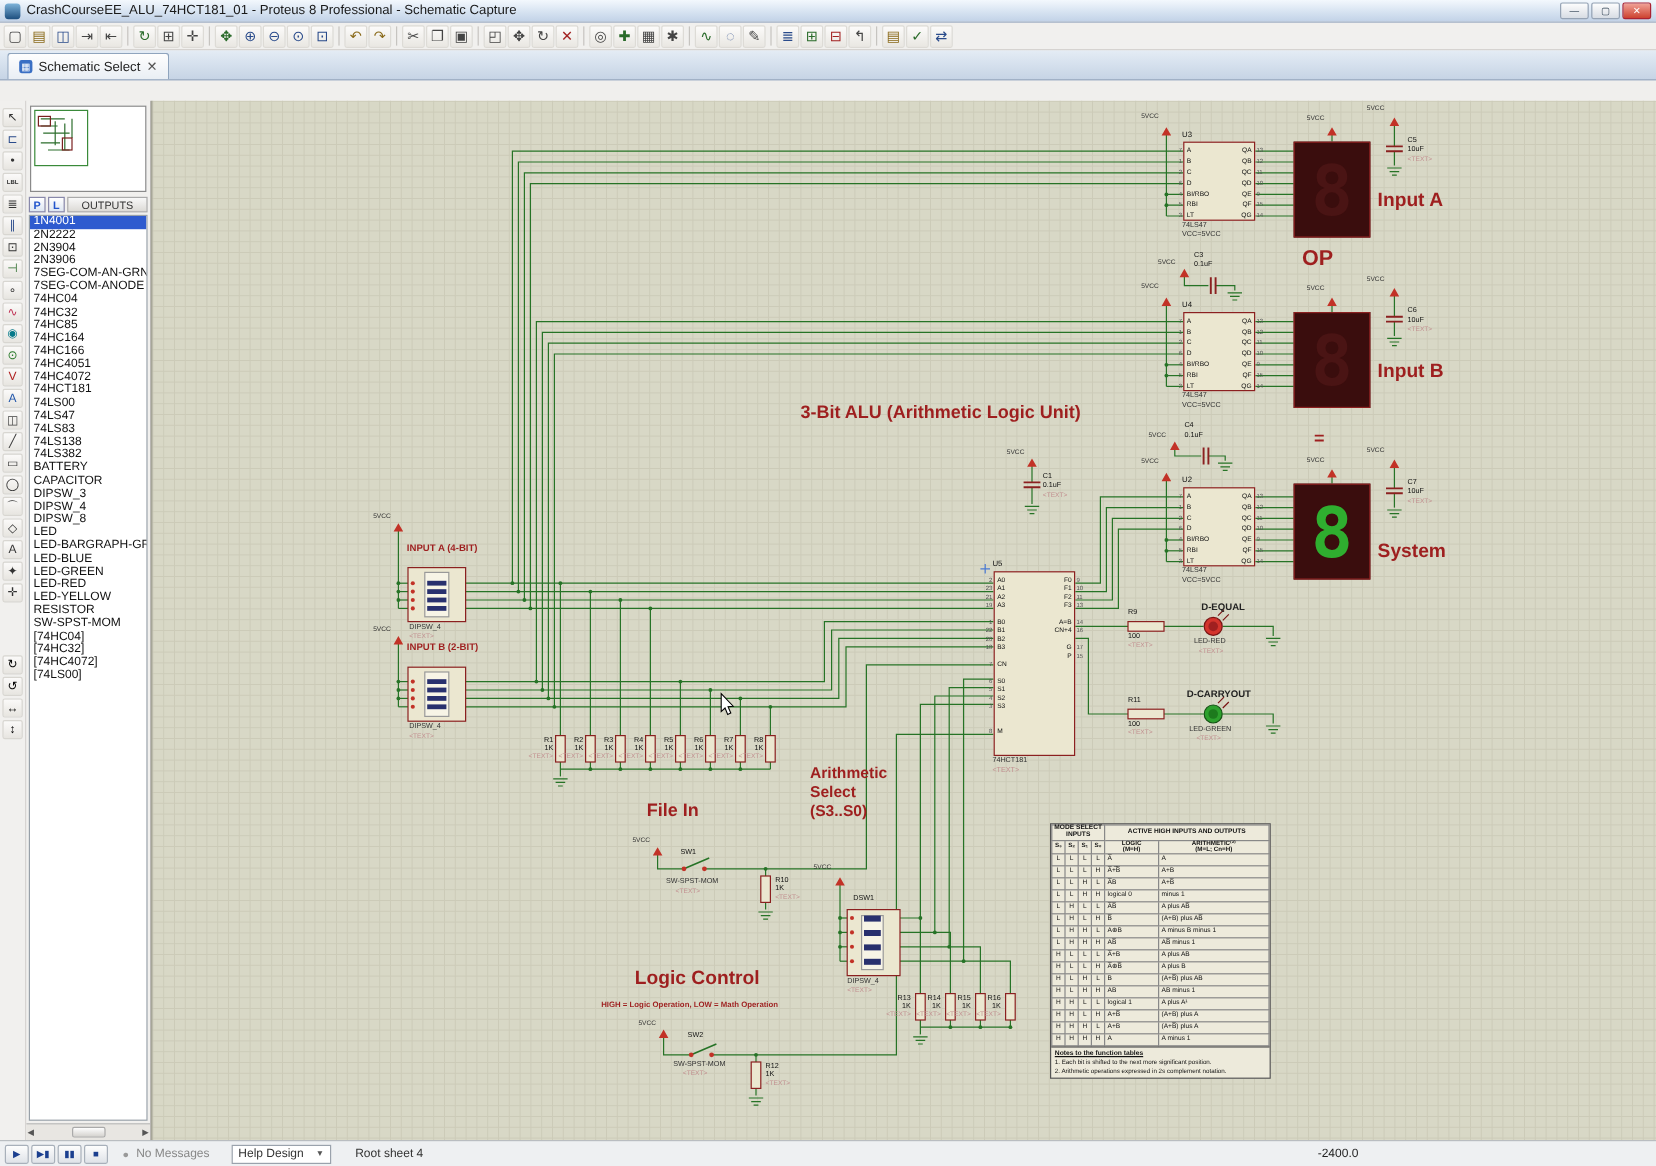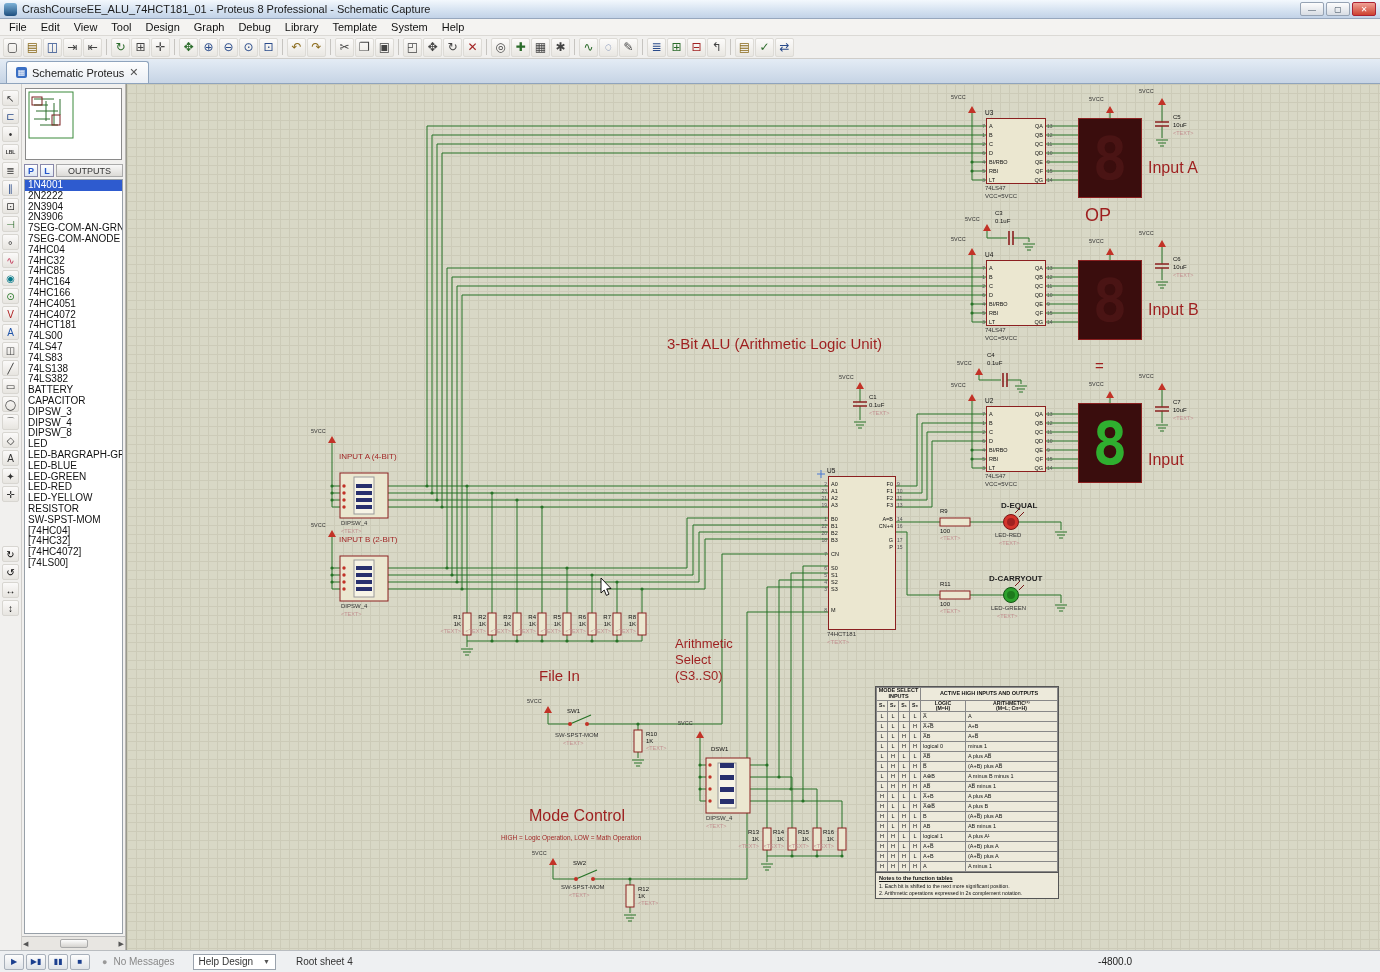--- a/index.html
+++ b/index.html
@@ -38,21 +38,21 @@
 .dev-header{flex:1;background:linear-gradient(#f8f8f8,#dcdad6);border:1px solid #aaa;font-size:9px;color:#333;display:flex;align-items:center;justify-content:center;height:13px}
 .device-list{flex:1;background:#fff;border:1px solid #98a0a8;margin:0 2px 16px 2px;overflow:hidden;font-size:10px}
 .dev{height:10.8px;line-height:10.8px;padding:0 3px;white-space:nowrap;color:#111}
 .dev.sel{background:#2e5bcf;color:#fff}
 .side-scroll{position:absolute;bottom:0;left:0;right:0;height:14px;background:#e8e6e2;border-top:1px solid #bbb;display:flex;align-items:center;justify-content:space-between;padding:0 1px;font-size:7px;color:#555}
 .sthumb{flex:0 0 28px;height:9px;background:linear-gradient(#fdfdfd,#d5d3cf);border:1px solid #aaa;border-radius:2px}
 
 .schematic{flex:1;position:relative;overflow:hidden;border-left:1px solid #9a9a8c;background-color:#d8d8c6;background-image:linear-gradient(#cccbb8 1px,transparent 1px),linear-gradient(90deg,#cccbb8 1px,transparent 1px);background-size:9px 9px}
 .schematic svg.wires{position:absolute;left:0;top:0}
 .slab{position:absolute;white-space:nowrap;font-size:6px;line-height:7px;color:#111}
-.red-label{color:#9e1f1f;font-weight:normal}
+.red-label{color:#9e1f1f;font-weight:bold}
 .ref,.val{font-size:6px;color:#111}
 .txt{font-size:5.5px;color:#c29090}
 .typ{font-size:6px;color:#333}
 .vcc{position:absolute;font-size:5.5px;color:#333;white-space:nowrap}
 .rlab{position:absolute;width:18px;display:flex;flex-direction:column;align-items:flex-end;gap:1px;font-size:6px;line-height:6px}
 .rlab.lft{align-items:flex-start}
 .chip{position:absolute;border:1px solid #8b2020;background:#ebe7d0;font-size:5.5px;color:#101010}
 .chip .pcol{position:absolute;top:3px;line-height:9px}
 #chip-U5 .pcol{line-height:7px;top:4px}
 .pcol.pl{left:2px}
@@ -95,33 +95,20 @@
   <div class="titlebar">
     <span class="app-icon"></span>
     <span class="title-text">CrashCourseEE_ALU_74HCT181_01 - Proteus 8 Professional - Schematic Capture</span>
     <span class="win-controls">
         <span class="wc minimize">—</span>
         <span class="wc maximize">▢</span>
         <span class="wc close">✕</span>
       </span>
   </div>
 
-  <div class="menubar">
-      <span class="mi">File</span>
-      <span class="mi">Edit</span>
-      <span class="mi">View</span>
-      <span class="mi">Tool</span>
-      <span class="mi">Design</span>
-      <span class="mi">Graph</span>
-      <span class="mi">Debug</span>
-      <span class="mi">Library</span>
-      <span class="mi">Template</span>
-      <span class="mi">System</span>
-      <span class="mi">Help</span>
-    </div>
 
   <div class="toolbar">
       <span class="tbtn" style="color:#444">▢</span>
       <span class="tbtn" style="color:#8a6a1a">▤</span>
       <span class="tbtn" style="color:#2a4b8b">◫</span>
       <span class="tbtn" style="color:#444">⇥</span>
       <span class="tbtn" style="color:#444">⇤</span>
       <span class="tsep"></span>
       <span class="tbtn" style="color:#2a6b2a">↻</span>
       <span class="tbtn" style="color:#444">⊞</span>
@@ -160,21 +147,21 @@
       <span class="tbtn" style="color:#444">↰</span>
       <span class="tsep"></span>
       <span class="tbtn" style="color:#8a6a1a">▤</span>
       <span class="tbtn" style="color:#2a6b2a">✓</span>
       <span class="tbtn" style="color:#2a4b8b">⇄</span>
     </div>
 
   <div class="tabbar">
     <div class="tab">
       <span class="tab-icon">▦</span>
-      <span>Schematic Proteus</span>
+      <span>Schematic Select</span>
       <span class="tab-close">✕</span>
     </div>
   </div>
 
   <div class="main">
 
     <div class="modecol">
         <span class="cbtn" style="color:#333">↖</span>
         <span class="cbtn" style="color:#2a4b8b">⊏</span>
         <span class="cbtn" style="color:#333">•</span>
@@ -732,26 +719,26 @@
       </div>
       <div class="display on" style="left:951px;top:319px">
         <div class="digit">8</div>
       </div>
 
       <div class="slab red-label" style="left:540px;top:256px;font-size:15px">3-Bit ALU (Arithmetic Logic Unit)</div>
       <div class="slab red-label" style="left:1021px;top:80px;font-size:16px">Input A</div>
       <div class="slab red-label" style="left:958px;top:128px;font-size:18px">OP</div>
       <div class="slab red-label" style="left:1021px;top:222px;font-size:16px">Input B</div>
       <div class="slab red-label" style="left:968px;top:278px;font-size:15px">=</div>
-      <div class="slab red-label" style="left:1021px;top:372px;font-size:16px">Input</div>
+      <div class="slab red-label" style="left:1021px;top:372px;font-size:16px">System</div>
       <div class="slab red-label" style="left:412px;top:588px;font-size:15px">File In</div>
       <div class="slab red-label" style="left:548px;top:556px;font-size:13px">Arithmetic</div>
       <div class="slab red-label" style="left:548px;top:572px;font-size:13px">Select</div>
       <div class="slab red-label" style="left:548px;top:588px;font-size:13px">(S3..S0)</div>
-      <div class="slab red-label" style="left:402px;top:728px;font-size:16px">Mode Control</div>
+      <div class="slab red-label" style="left:402px;top:728px;font-size:16px">Logic Control</div>
       <div class="slab red-label" style="left:374px;top:750px;font-size:6.5px">HIGH = Logic Operation, LOW = Math Operation</div>
       <div class="slab red-label" style="left:212px;top:369px;font-size:8px">INPUT A (4-BIT)</div>
       <div class="slab red-label" style="left:212px;top:452px;font-size:8px">INPUT B (2-BIT)</div>
       <div class="slab" style="left:874px;top:418px;font-size:8px;font-weight:bold;color:#222">D-EQUAL</div>
       <div class="slab" style="left:862px;top:491px;font-size:8px;font-weight:bold;color:#222">D-CARRYOUT</div>
 
       <div class="rlab" style="left:316px;top:530px">
           <span class="ref">R1</span>
           <span class="val">1K</span>
           <span class="txt">&lt;TEXT&gt;</span>
@@ -1049,16 +1036,16 @@
         <span class="simbtn">▮▮</span>
         <span class="simbtn">■</span>
       </div>
     <span class="msg-icon">●</span>
     <span class="msg">No Messages</span>
     <div class="design-select">
       <span>Help Design</span>
       <span class="dd">▼</span>
     </div>
     <span class="sheet">Root sheet 4</span>
-    <span class="coords">-4800.0</span>
+    <span class="coords">-2400.0</span>
   </div>
 
 </div>
 
 </body></html>

